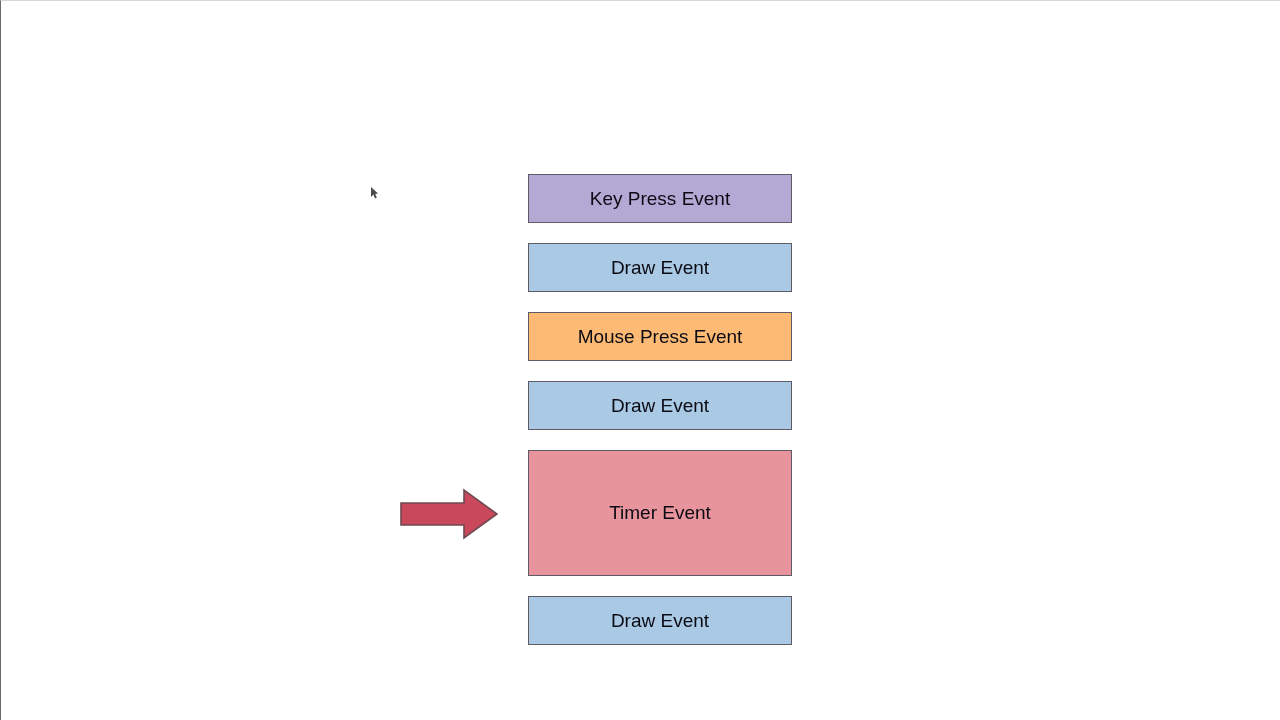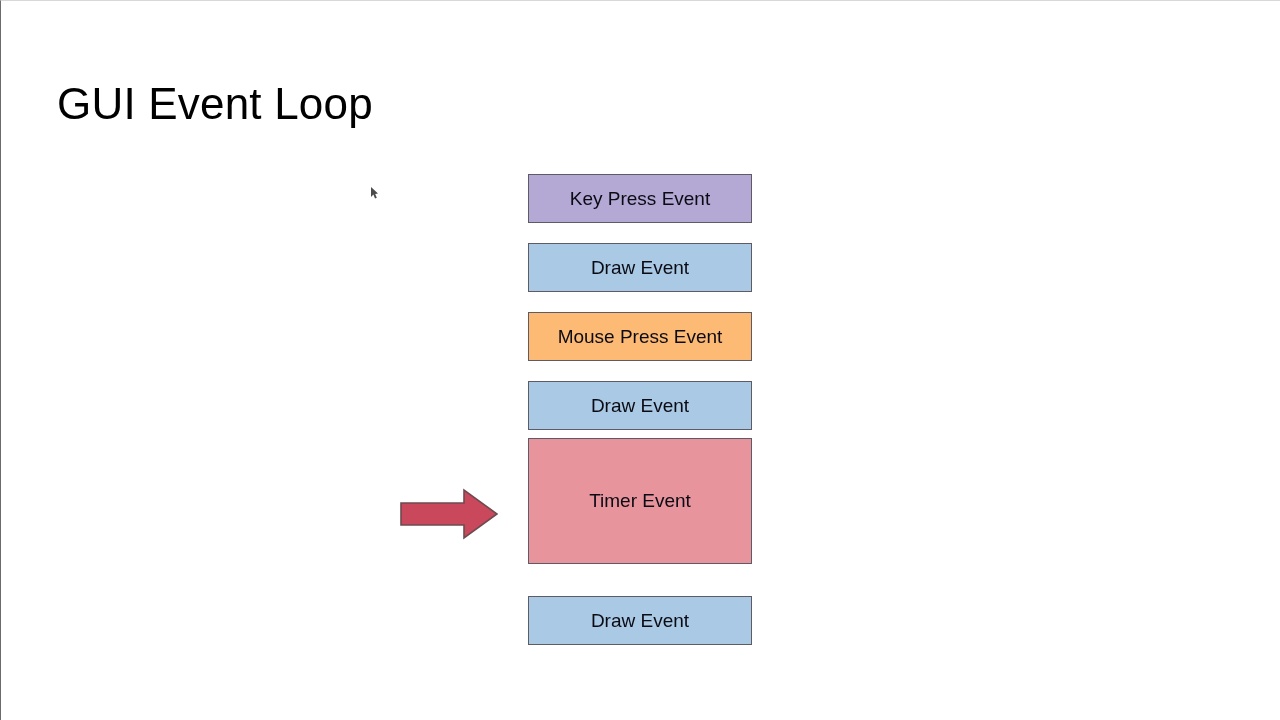--- a/index.html
+++ b/index.html
@@ -42,38 +42,38 @@
   #event-stack {
     position: absolute;
     left: 527px;
     top: 173px;
     width: 224px;
   }
 
   .event-box {
     position: absolute;
     left: 0;
-    width: 224px;
+    width: 264px;
     box-sizing: border-box;
     border: 1px solid #5e5a66;
     display: flex;
     align-items: center;
     justify-content: center;
     color: #0b0b14;
     font-size: 19px;
     line-height: 22px;
     font-weight: 400;
     white-space: nowrap;
   }
 
   .ev-0 { top: 0px;   height: 49px;  background: #b4a8d4; }
   .ev-1 { top: 69px;  height: 49px;  background: #a9c9e5; }
   .ev-2 { top: 138px; height: 49px;  background: #dcaec4; }
   .ev-3 { top: 207px; height: 49px;  background: #a9c9e5; }
-  .ev-4 { top: 264px; height: 126px; background: #e8949c; }
+  .ev-4 { top: 276px; height: 126px; background: #e8949c; }
   .ev-5 { top: 422px; height: 49px;  background: #a9c9e5; }
 
   
   #queue-pointer-arrow {
     position: absolute;
     left: 399px;
     top: 487px;
     width: 98px;
     height: 52px;
   }
@@ -85,21 +85,20 @@
     top: 185px;
     width: 9px;
     height: 14px;
   }
 </style>
 </head>
 <body>
 
 <div id="slide" style="background: rgb(255, 255, 255);">
 
-  <div id="slide-title" style="color: rgb(0, 0, 0);">GUI Event Loop</div>
 
   <div id="event-stack">
 
     <div class="event-box ev-0" style="background: rgb(180, 168, 212); border-color: rgb(94, 90, 102);">
       <span>Key Press Event</span>
     </div>
 
     <div class="event-box ev-1" style="background: rgb(169, 201, 229); border-color: rgb(94, 90, 102);">
       <span>Draw Event</span>
     </div>

